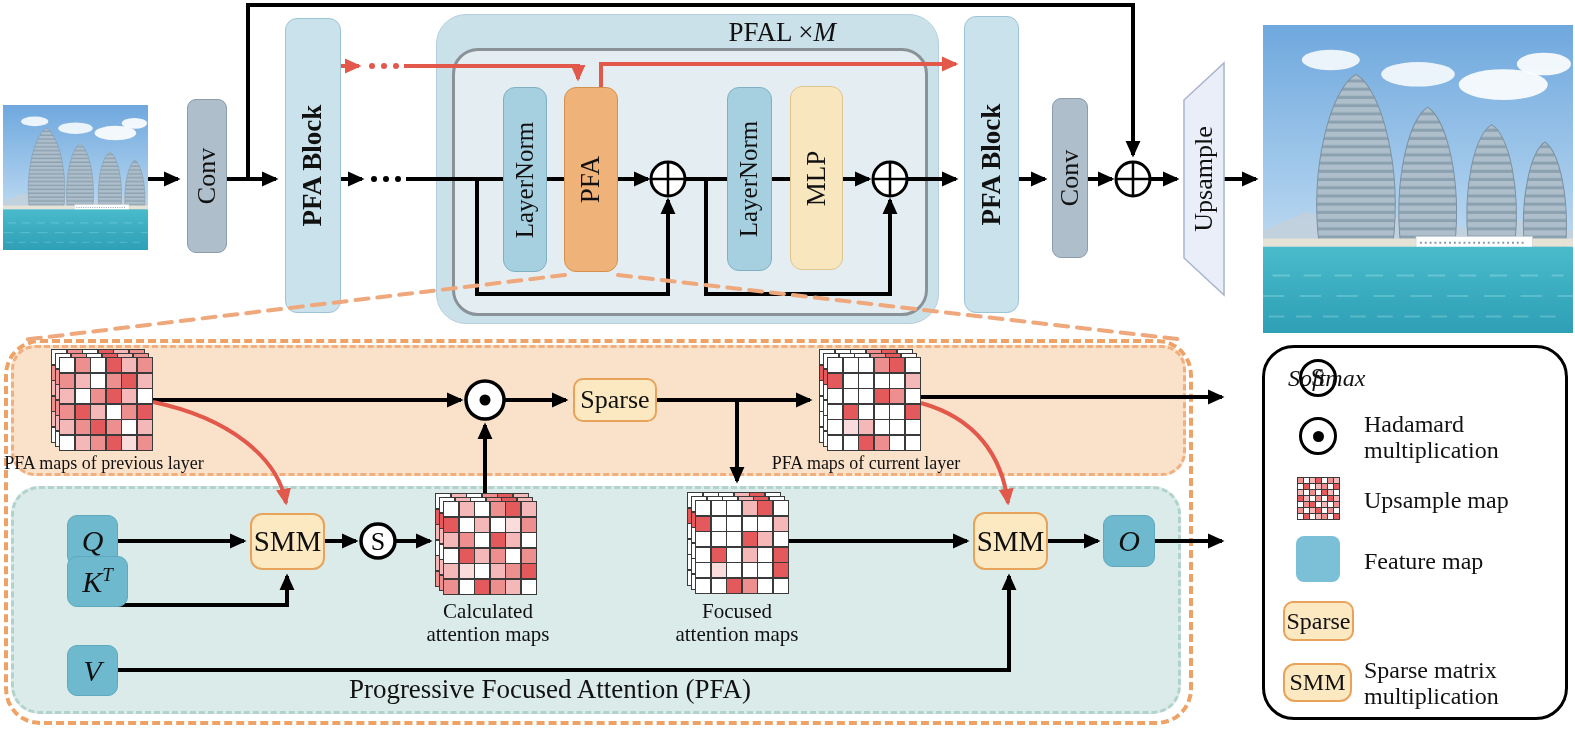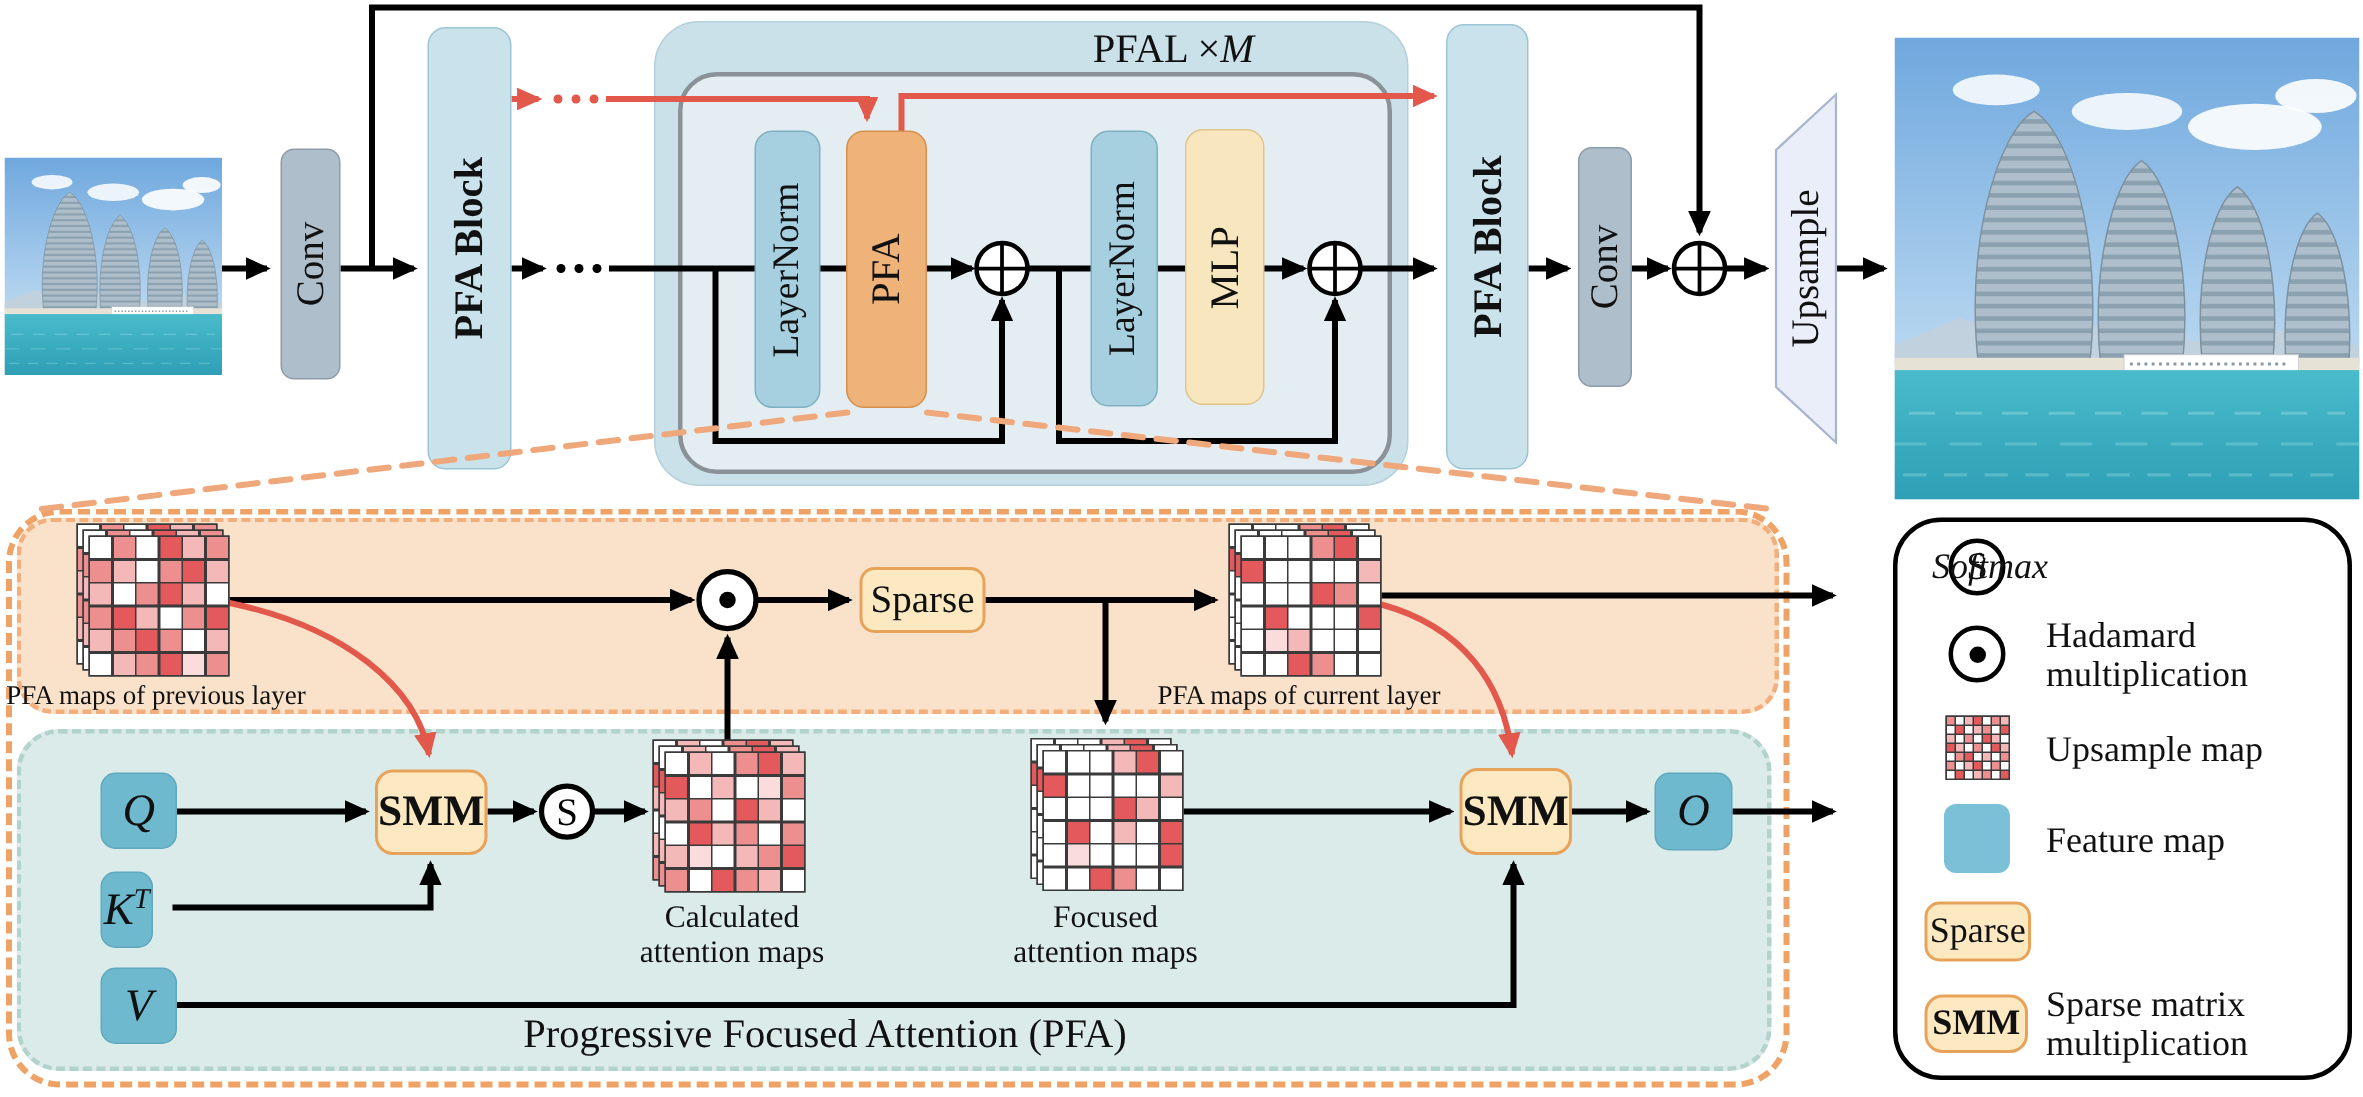--- a/index.html
+++ b/index.html
@@ -18,21 +18,21 @@
   .pfabox{background:#EFB278;border:1.5px solid #D3914D;border-radius:12px;font-size:27px;}
   .mlp{background:#F8E7BE;border:1.5px solid #DFC48E;border-radius:12px;font-size:27px;}
   .upsample-text{position:absolute;display:flex;align-items:center;justify-content:center;font-size:26px;}
   
   .outer-dashed{position:absolute;border:4px dashed #EFA265;border-radius:36px;box-sizing:border-box;}
   .peach{position:absolute;background:#FAE2CA;border:3px dashed #F2AF7E;border-radius:24px;box-sizing:border-box;}
   .tealp{position:absolute;background:#DBEBE9;border:3.5px dashed #B2D2CC;border-radius:28px;box-sizing:border-box;}
   .qkvo{background:#6FB9CF;border:1px solid #5FA8BE;border-radius:10px;font-size:30px;font-style:italic;}
   .qkvo sup{font-size:19px;font-style:italic;}
   .ob{background:#6FB9CF;border:1px solid #5FA8BE;border-radius:10px;font-size:30px;font-style:italic;}
-  .smm{background:#FCE9C2;border:2.5px solid #E8A35B;border-radius:12px;font-size:29px;font-weight:bold;}
+  .smm{background:#FCE9C2;border:2.5px solid #E8A35B;border-radius:12px;font-size:29px;}
   .sparse{background:#FCE9C2;border:2.5px solid #E8A35B;border-radius:10px;font-size:26px;}
   .maplabel{position:absolute;text-align:center;font-size:18px;line-height:20px;}
   .maplabel2{position:absolute;text-align:center;font-size:21px;line-height:23px;}
   .panel-title{position:absolute;text-align:center;font-size:27px;}
   
   .map-stack{position:absolute;width:103px;height:103px;}
   .map-sheet{position:absolute;display:grid;grid-template-columns:repeat(6,14px);grid-auto-rows:14px;
              gap:1.5px;background:#3a3a3a;border:1.5px solid #3a3a3a;}
   .map-sheet.s1{left:0;top:0;} .map-sheet.s2{left:4px;top:4px;} .map-sheet.s3{left:8px;top:8px;}
   
@@ -667,21 +667,21 @@
     <div>attention maps</div>
   </div>
   <div class="maplabel2" style="left:637px;top:600px;width:200px;z-index:3;">
     <div>Focused</div>
     <div>attention maps</div>
   </div>
 
   <div class="blk qkvo" style="left:67px;top:515px;width:51px;height:51px;z-index:3;">
     <span>Q</span>
   </div>
-  <div class="blk qkvo" style="left:67px;top:581px;width:35px;height:51px;z-index:3;">
+  <div class="blk qkvo" style="left:67px;top:556px;width:61px;height:51px;z-index:3;">
     <span><span>K</span><sup>T</sup></span>
   </div>
   <div class="blk qkvo" style="left:67px;top:645px;width:51px;height:51px;z-index:3;">
     <span>V</span>
   </div>
   <div class="blk ob" style="left:1103px;top:515px;width:52px;height:52px;z-index:3;">
     <span>O</span>
   </div>
   <div class="blk smm" style="left:250px;top:513px;width:75px;height:57px;z-index:3;">
     <span>SMM</span>

